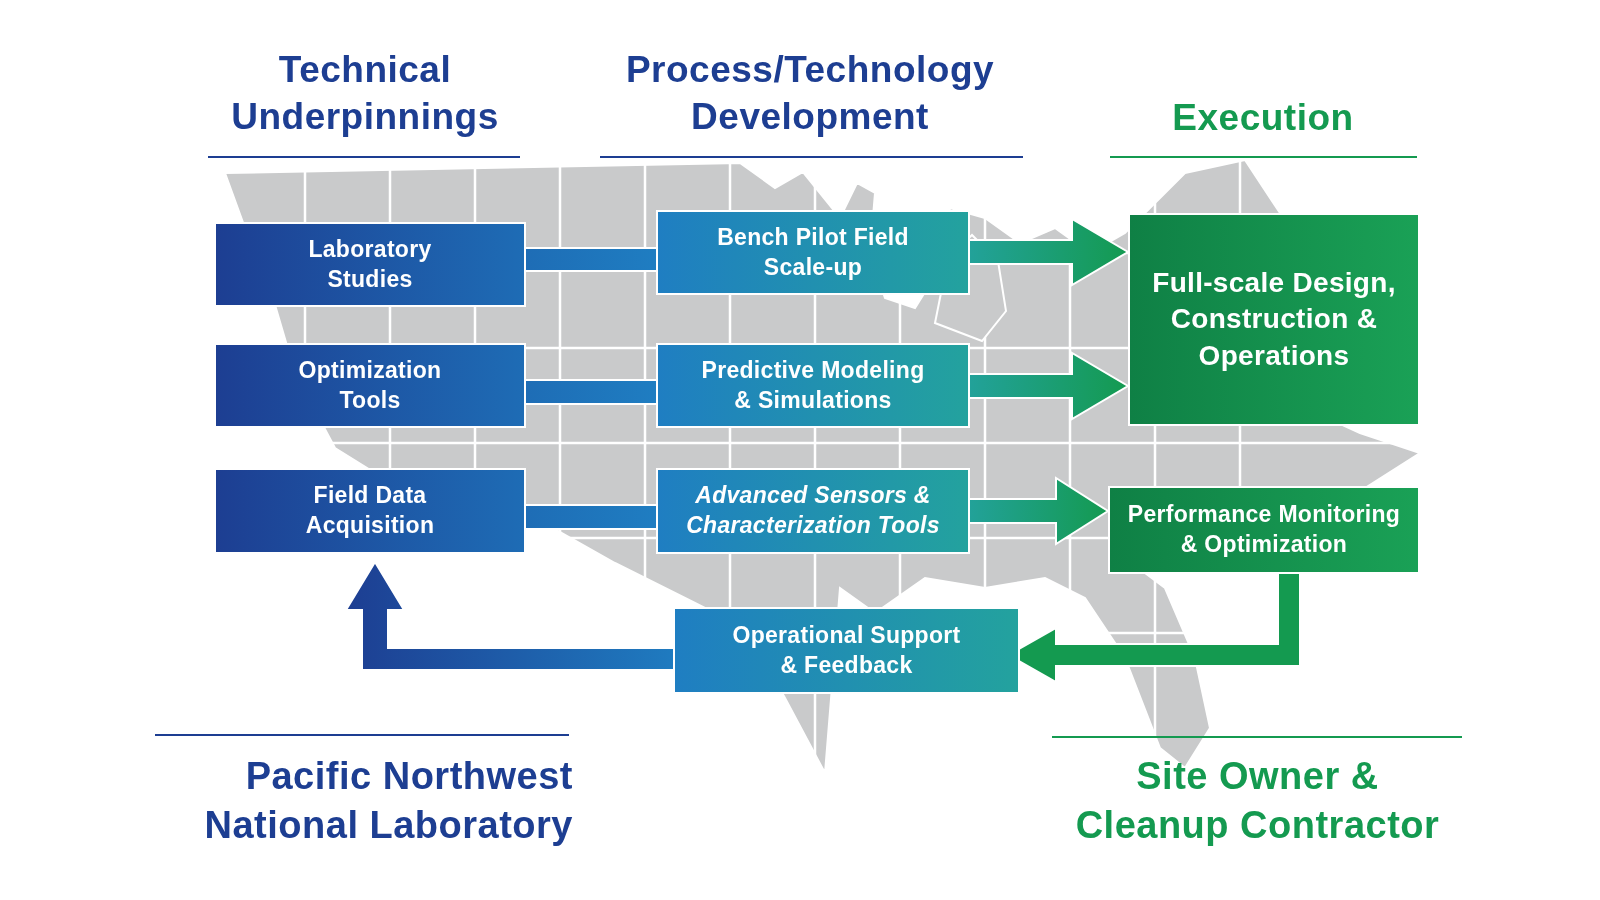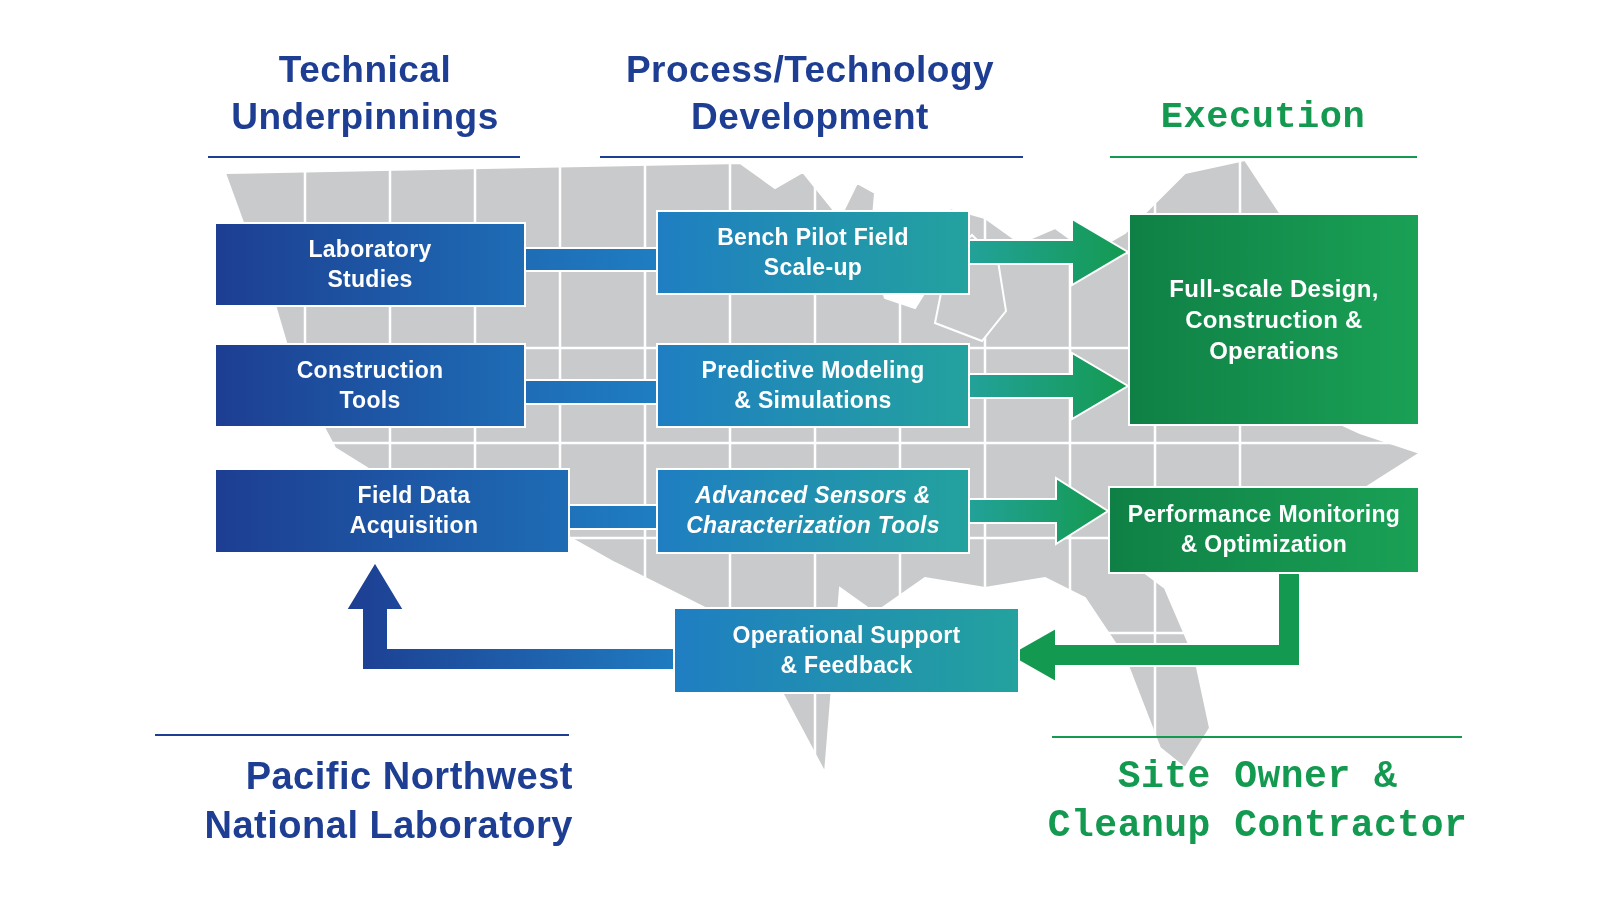--- a/index.html
+++ b/index.html
@@ -11,32 +11,32 @@
   .map-svg{left:185px;top:158px;width:1270px;height:630px;}
   .land{fill:var(--map_gray);stroke:#ffffff;stroke-width:2;}
   .stateLines line{stroke:#ffffff;stroke-width:2.5;}
   .arrow-svg{left:0;top:0;width:1600px;height:900px;}
   .arrow-svg polygon,.arrow-svg rect{stroke:#ffffff;stroke-width:2;stroke-linejoin:miter;}
 
   .heading{
     position:absolute;color:var(--navy);font-size:37px;line-height:1.28;
     text-align:center;white-space:pre-line;letter-spacing:.5px;
   }
-  .heading.green,.footer.green{color:var(--green);font-family:Liberation Mono, monospace;}
+  .heading.green,.footer.green{color:var(--green);}
   .rule{position:absolute;height:2px;background:var(--navy);}
   .rule.green{background:var(--green);}
 
   .box{
     position:absolute;display:flex;align-items:center;justify-content:center;
     color:#ffffff;text-align:center;white-space:pre-line;font-size:23px;line-height:1.3;
     box-shadow:0 0 0 2px #ffffff;letter-spacing:.3px;
   }
   .box.navy{background:linear-gradient(90deg,var(--navy),var(--blue_mid));}
   .box.bluet{background:linear-gradient(90deg,var(--blue),var(--teal));}
-  .box.greenbox{background:linear-gradient(90deg,var(--green_dark),var(--green_light));font-size:24px;}
+  .box.greenbox{background:linear-gradient(90deg,var(--green_dark),var(--green_light));font-size:28px;}
 
   .footer{
     position:absolute;color:var(--navy);font-size:38px;line-height:1.3;
     text-align:center;white-space:pre-line;letter-spacing:.5px;
   }
 </style>
 </head>
 <body>
 
 <div class="stage">
@@ -109,23 +109,23 @@
 Underpinnings</div>
   <div class="heading" style="left:580px;top:46px;width:460px;">Process/Technology
 Development</div>
   <div class="heading green" style="left:1088px;top:94px;width:350px;">Execution</div>
   <div class="rule" style="left:208px;top:156px;width:312px;"></div>
   <div class="rule" style="left:600px;top:156px;width:423px;"></div>
   <div class="rule green" style="left:1110px;top:156px;width:307px;"></div>
 
   <div class="box navy" style="left:216px;top:212px;width:308px;height:81px;margin-top:12px;">Laboratory
 Studies</div>
-  <div class="box navy" style="left:216px;top:345px;width:308px;height:81px;">Construction
+  <div class="box navy" style="left:216px;top:345px;width:308px;height:81px;">Optimization
 Tools</div>
-  <div class="box navy" style="left:216px;top:470px;width:308px;height:82px;padding-left:44px;">Field Data
+  <div class="box navy" style="left:216px;top:470px;width:308px;height:82px;">Field Data
 Acquisition</div>
 
   <div class="box bluet" style="left:658px;top:345px;width:310px;height:81px;">Predictive Modeling
 &amp; Simulations</div>
   <div class="box bluet" style="left:658px;top:212px;width:310px;height:81px;">Bench Pilot Field
 Scale-up</div>
   <div class="box bluet" style="left:658px;top:470px;width:310px;height:82px;font-style:italic;">Advanced Sensors &amp;
 Characterization Tools</div>
   <div class="box bluet" style="left:675px;top:609px;width:343px;height:83px;">Operational Support
 &amp; Feedback</div>

